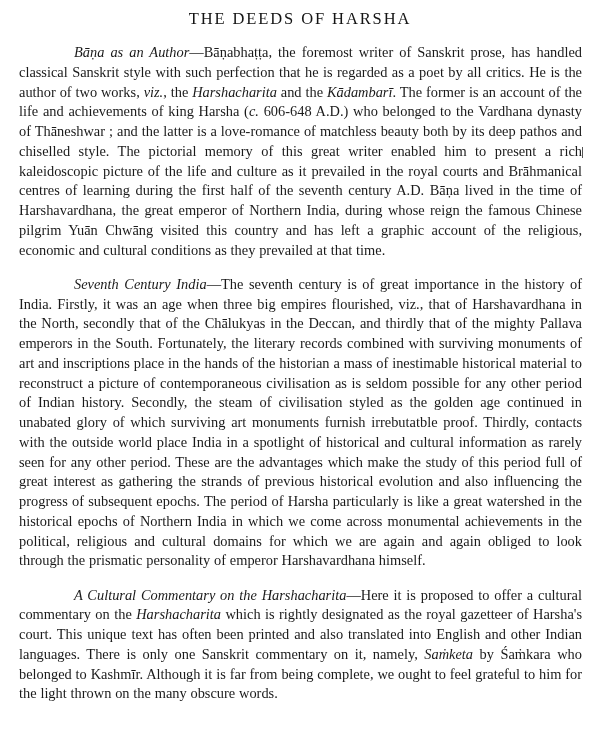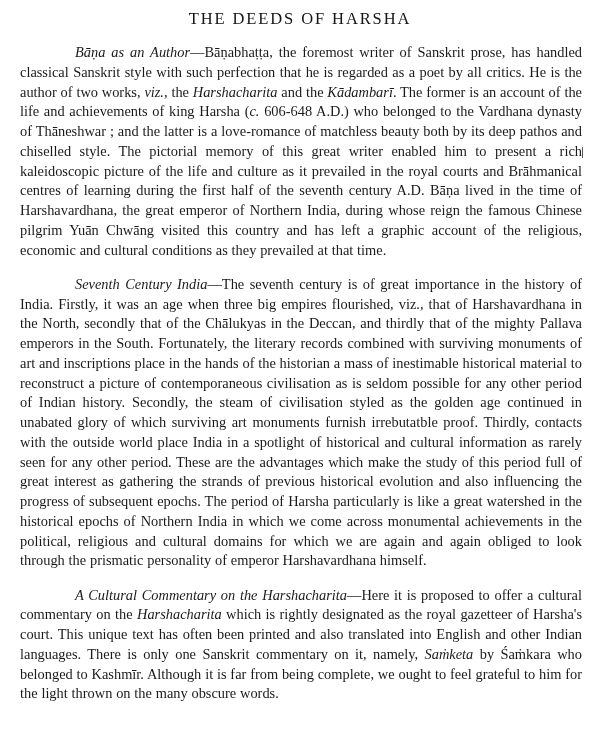--- a/index.html
+++ b/index.html
@@ -31,21 +31,22 @@
     text-align: center;
     font-size: 13px;
     letter-spacing: 1.0px;
     margin: 11px 0 0 0;
     padding: 0;
     font-weight: normal;
     color: #141414;
   }
   .body-block {
     margin-top: 14px;
-    padding: 0 18px 0 20px;
+    padding: 0 18px 0 7px;
+    margin-left: 12px;
   }
   p.para {
     margin: 0;
     padding: 0;
     font-size: 14.4px;
     line-height: 19.75px;
     text-align: justify;
     text-justify: inter-word;
     text-indent: 55px;
     -webkit-hyphens: none;

